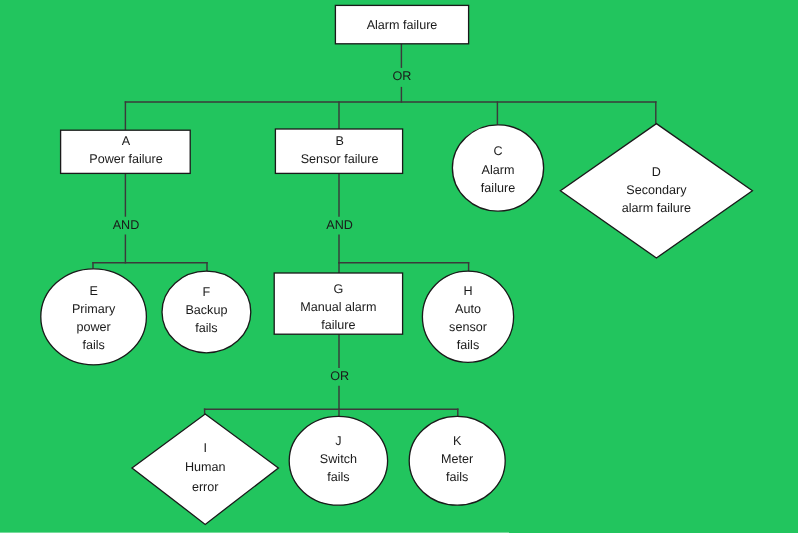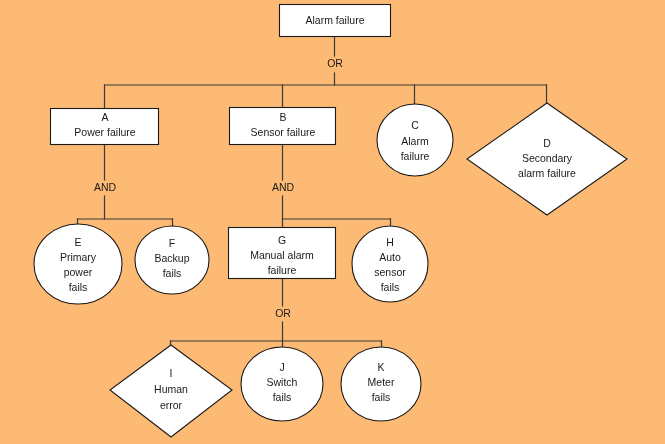--- a/index.html
+++ b/index.html
@@ -4,21 +4,21 @@
 <style>
   html, body {
     margin: 0;
     padding: 0;
     background: #ffffff;
   }
   #canvas {
     position: relative;
     width: 665px;
     height: 444px;
-    background: #fdba74;
+    background: #22c55e;
     font-family: "Liberation Sans", sans-serif;
     overflow: hidden;
   }
   svg.tree {
     position: absolute;
     top: 0;
     left: 0;
     width: 665px;
     height: 444px;
   }

